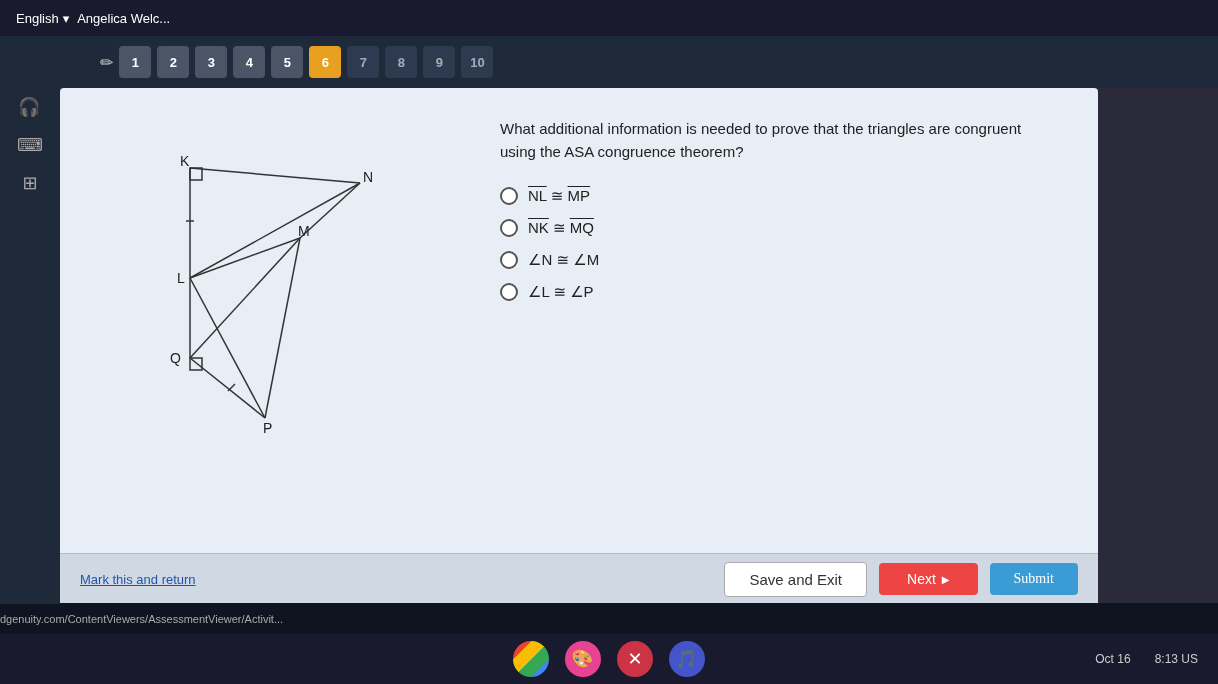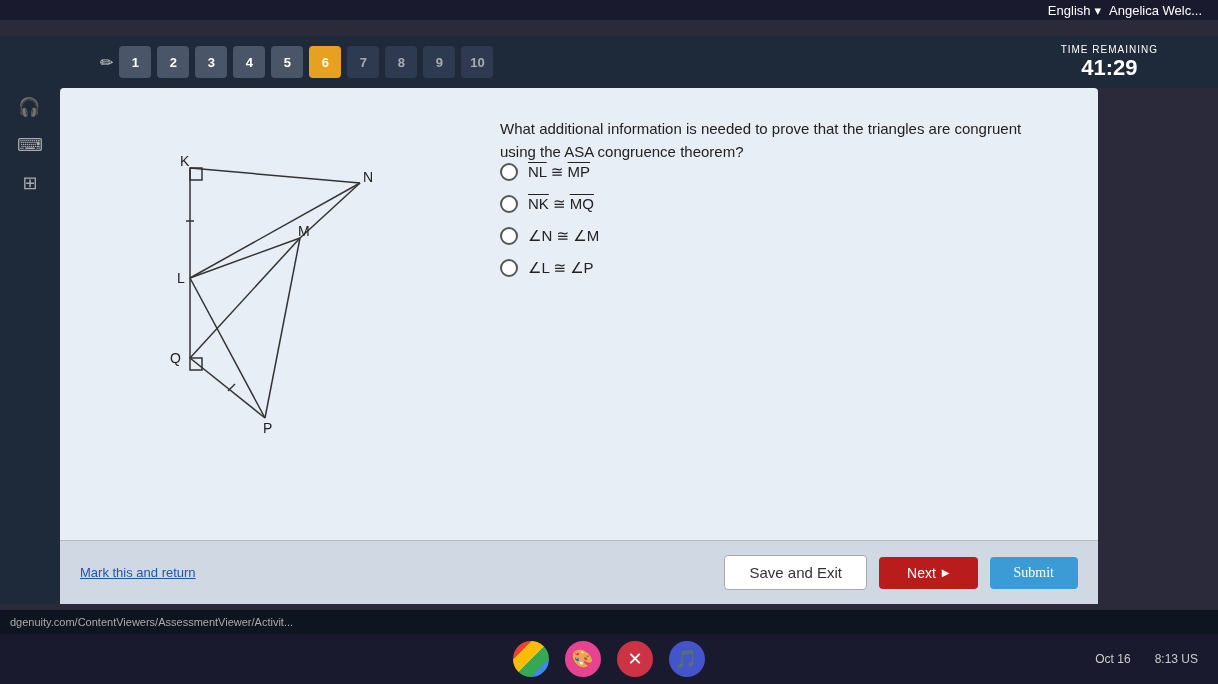--- a/index.html
+++ b/index.html
@@ -9,25 +9,25 @@
       background: #2a2a3a;
       font-family: Arial, sans-serif;
       overflow: hidden;
       position: relative;
     }
 
     
     .top-bar {
       position: absolute;
       top: 0; left: 0; right: 0;
-      height: 20px;
+      height: 36px;
       background: #1a1a2e;
       display: flex;
       align-items: center;
-      justify-content: flex-end;
+      justify-content: flex-start;
       padding: 0 16px;
       gap: 8px;
       z-index: 10;
     }
     .top-bar-lang {
       color: #fff;
       font-size: 13px;
       display: flex;
       align-items: center;
       gap: 4px;
@@ -136,20 +136,21 @@
 
     
     .question-text-area {
       flex: 1;
       padding: 10px 20px;
     }
     .question-text {
       font-size: 15px;
       color: #222;
       line-height: 1.5;
+      margin-bottom: 24px;
     }
     .answer-options {
       display: flex;
       flex-direction: column;
       gap: 14px;
     }
     .option-row {
       display: flex;
       align-items: center;
       gap: 10px;
@@ -166,21 +167,21 @@
     .option-label {
       font-size: 15px;
       color: #222;
     }
     .overline {
       text-decoration: overline;
     }
 
     
     .bottom-bar {
-      height: 64px;
+      height: 51px;
       background: #d0d8e4;
       border-top: 1px solid #bbb;
       display: flex;
       align-items: center;
       padding: 0 20px;
       gap: 12px;
     }
     .mark-return-link {
       color: #2255aa;
       font-size: 13px;
@@ -192,21 +193,21 @@
       padding: 8px 24px;
       background: #fff;
       border: 1px solid #aaa;
       border-radius: 4px;
       font-size: 15px;
       cursor: pointer;
       color: #333;
     }
     .btn-next {
       padding: 8px 28px;
-      background: #b91c1c;
+      background: #ef4444;
       border: none;
       border-radius: 4px;
       font-size: 14px;
       cursor: pointer;
       color: #fff;
       display: flex;
       align-items: center;
       gap: 6px;
       position: relative;
     }
@@ -256,25 +257,25 @@
       color: #ccc;
       font-size: 12px;
       display: flex;
       gap: 24px;
     }
 
     
     .url-bar {
       position: absolute;
       bottom: 50px; left: 0; right: 0;
-      height: 24px;
+      height: 31px;
       background: #0f1520;
       display: flex;
       align-items: center;
-      padding: 0 10px;
+      padding: 0 0;
     }
     .url-text {
       color: #aaa;
       font-size: 11px;
     }
 
     
     .pencil-icon { font-size: 16px; color: #ccc; }
   </style>
 </head>
@@ -296,24 +297,20 @@
   <button class="nav-btn">2</button>
   <button class="nav-btn">3</button>
   <button class="nav-btn">4</button>
   <button class="nav-btn">5</button>
   <button class="nav-btn active">6</button>
   <button class="nav-btn disabled">7</button>
   <button class="nav-btn disabled">8</button>
   <button class="nav-btn disabled">9</button>
   <button class="nav-btn disabled">10</button>
 
-  <div class="time-display">
-    <div class="time-label">TIME REMAINING</div>
-    <div class="time-value">41:29</div>
-  </div>
 </div>
 
 <div class="left-sidebar">
   <span class="sidebar-icon">🎧</span>
   <span class="sidebar-icon">⌨</span>
   <span class="sidebar-icon">⊞</span>
 </div>
 
 <div class="main-content">
   <div class="question-area">

